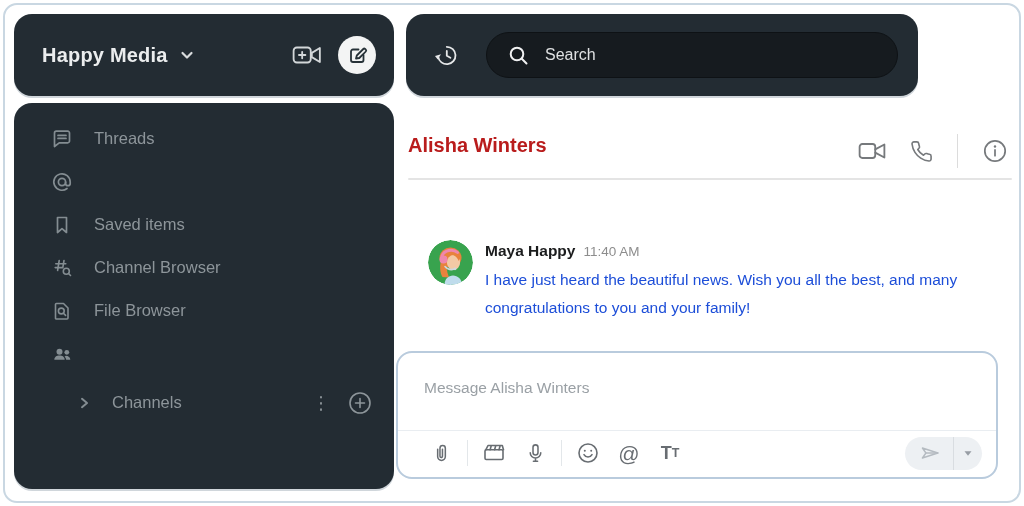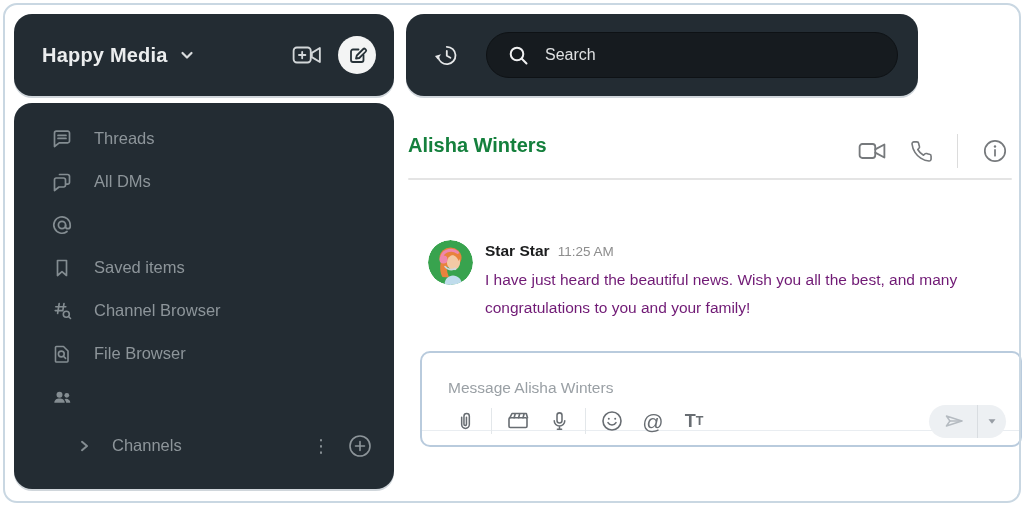--- a/index.html
+++ b/index.html
@@ -38,38 +38,38 @@
   
   .history-btn { width:80px; color:#e6e8e9; }
   .search-pill { flex:1; height:46px; background:#161b1f; border:1px solid #0e1215; border-radius:23px;
                  display:flex; align-items:center; padding:0 20px; }
   .search-pill svg { flex:none; margin-right:16px; }
   .search-input { background:transparent; border:none; outline:none; color:#e3e5e6; font-size:16px;
                   font-family:"Liberation Sans", sans-serif; width:100%; }
   .search-input::placeholder { color:#dfe1e2; opacity:1; }
 
   
-  .chat-title { position:absolute; left:408px; top:134px; font-size:20px; font-weight:700; color:#15803d; }
+  .chat-title { position:absolute; left:408px; top:134px; font-size:20px; font-weight:700; color:#b91c1c; }
   .chat-actions { position:absolute; right:16px; top:130px; height:42px; display:flex; align-items:center; color:#76797c; }
   .chat-actions .icon-btn { margin-left:24px; color:#76797c; }
   .vdiv-header { width:1px; height:34px; background:#dcdcdc; margin-left:24px; }
   .chat-divider { position:absolute; left:408px; top:178px; width:604px; height:2px; background:#e4e4e4; border-radius:1px; }
 
   
   .message-row { position:absolute; left:428px; top:240px; display:flex; }
   .avatar { width:45px; height:45px; border-radius:50%; flex:none; overflow:hidden; }
   .msg-body { margin-left:12px; width:512px; }
   .msg-head { display:flex; align-items:baseline; margin-top:2px; }
   .msg-author { font-size:15.5px; font-weight:700; color:#1b1c1d; }
   .msg-time { font-size:13.5px; color:#8d8d8d; margin-left:8px; }
-  .msg-text { margin-top:6px; font-size:15.5px; line-height:28px; color:#701a75; }
-
-  
-  .composer { position:absolute; left:420px; top:351px; width:602px; height:96px; background:#fff;
-              border:2px solid #b9cbdd; border-radius:10px; }
+  .msg-text { margin-top:6px; font-size:15.5px; line-height:28px; color:#1d4ed8; }
+
+  
+  .composer { position:absolute; left:396px; top:351px; width:602px; height:128px; background:#fff;
+              border:2px solid #b9cbdd; border-radius:16px; }
   .composer-input { position:absolute; left:26px; top:26px; width:540px; border:none; outline:none;
                     font-size:15.5px; font-family:"Liberation Sans", sans-serif; color:#454a4e; background:transparent; }
   .composer-input::placeholder { color:#9aa0a5; opacity:1; }
   .composer-divider { position:absolute; left:0; top:77px; width:100%; height:1px; background:#e9edf1; }
   .composer-toolbar { position:absolute; left:0; bottom:0; width:100%; height:48px; display:flex;
                       align-items:center; padding:0 14px 0 26px; color:#686d72; }
   .tool-btn { width:34px; height:34px; color:#686d72; border-radius:6px; }
   .tool-btn + .tool-btn { margin-left:7px; }
   .tdiv { width:1px; height:26px; background:#e3e7ea; margin:0 9px; }
   .at-glyph { font-size:21px; font-weight:500; color:#686d72; line-height:1; }
@@ -136,29 +136,20 @@
     <div class="side-item">
       <span class="s-icon">
         <svg width="22" height="22" viewBox="0 0 22 22" class="ic">
           <path d="M3.5 5a1.8 1.8 0 0 1 1.8-1.8h11.4A1.8 1.8 0 0 1 18.5 5v8a1.8 1.8 0 0 1-1.8 1.8H8.2L3.5 18.5z"></path>
           <path d="M7 7.4h8M7 10.4h8"></path>
         </svg>
       </span>
       <span>Threads</span>
     </div>
 
-    <div class="side-item">
-      <span class="s-icon">
-        <svg width="22" height="22" viewBox="0 0 22 22" class="ic">
-          <path d="M8.5 3.5h8.2A1.8 1.8 0 0 1 18.5 5.3v6a1.8 1.8 0 0 1-1.8 1.8h-1.2"></path>
-          <path d="M5.3 7h7.4A1.8 1.8 0 0 1 14.5 8.8v5.4a1.8 1.8 0 0 1-1.8 1.8H8l-4.5 3.5V8.8A1.8 1.8 0 0 1 5.3 7z"></path>
-        </svg>
-      </span>
-      <span>All DMs</span>
-    </div>
 
     <div class="side-item">
       <span class="s-icon">
         <svg width="22" height="22" viewBox="0 0 22 22" class="ic">
           <circle cx="11" cy="11" r="3.6"></circle>
           <path d="M14.6 11v1.4a2.3 2.3 0 0 0 4.6 0V11a8.2 8.2 0 1 0-3.2 6.5"></path>
         </svg>
       </span>
     </div>
 
@@ -263,22 +254,22 @@
           <path d="M14 16c2-6 11-7.5 15.5-3.5" fill="none" stroke="#ef87ad" stroke-width="3" stroke-linecap="round"></path>
           <circle cx="15.5" cy="19.5" r="4" fill="#ef87ad"></circle>
           <path d="M17 26.5c2.5 3 6.5 3.5 9.5 2.6" fill="none" stroke="#cfd8dd" stroke-width="1.6" stroke-linecap="round"></path>
           <circle cx="27" cy="28.8" r="1.4" fill="#cfd8dd"></circle>
           <path d="M16.5 45c0-6 4-9.5 8.5-9.5s9 3.5 9 9.5z" fill="#bfdcec"></path>
         </g>
       </svg>
     </div>
     <div class="msg-body">
       <div class="msg-head">
-        <span class="msg-author">Star Star</span>
-        <span class="msg-time">11:25 AM</span>
+        <span class="msg-author">Maya Happy</span>
+        <span class="msg-time">11:40 AM</span>
       </div>
       <div class="msg-text">I have just heard the beautiful news. Wish you all the best, and many congratulations to you and your family!</div>
     </div>
   </div>
 
   <div class="composer">
     <input class="composer-input" type="text" placeholder="Message Alisha Winters" style="">
     <div class="composer-divider"></div>
     <div class="composer-toolbar">
 

